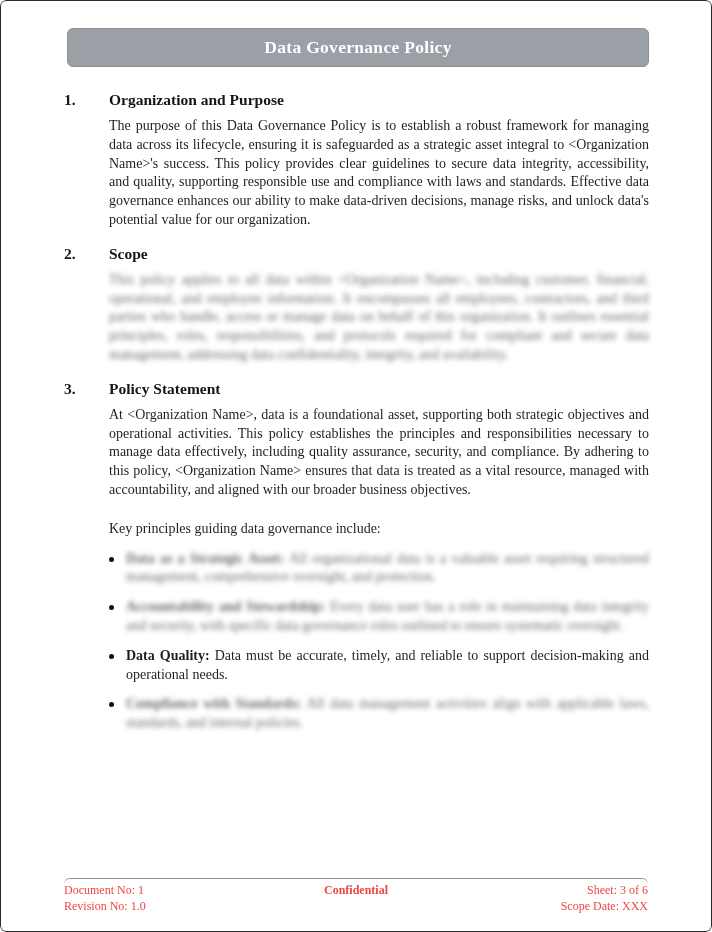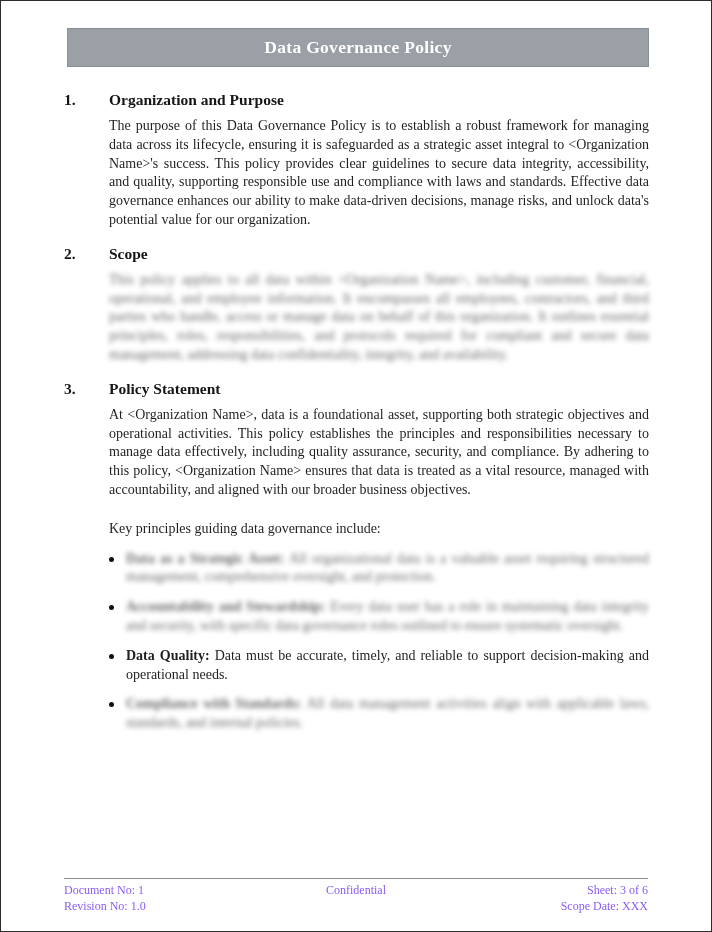--- a/index.html
+++ b/index.html
@@ -1,15 +1,15 @@
 <!DOCTYPE html>
 <html><head>
 <meta charset="utf-8">
 <style>
-  * { margin: 0; padding: 0; box-sizing: border-box; }
+  * { margin: 0; padding: 0; box-sizing: border-box; border-radius: 6px; }
   html, body { background: #ffffff; }
   body {
     width: 712px; height: 932px;
     font-family: "Liberation Serif", "DejaVu Serif", serif;
     position: relative;
     overflow: hidden;
   }
   .page {
     position: absolute; inset: 0;
     width: 712px; height: 932px;
@@ -62,27 +62,27 @@
     background: #111111;
   }
   .lead { font-weight: bold; }
   .footer {
     position: absolute;
     left: 63px; right: 63px; bottom: 17px;
     border-top: 1px solid #8f8f8f;
     padding-top: 4px;
     font-size: 12px;
     line-height: 15.5px;
-    color: #8b5cf6;
+    color: #ef4444;
     display: grid;
     grid-template-columns: 1fr auto 1fr;
     align-items: start;
   }
   .footer .f-left { text-align: left; }
-  .footer .f-center { text-align: left; }
+  .footer .f-center { text-align: left; font-weight: bold; }
   .footer .f-right { text-align: right; }
 </style>
 </head>
 <body>
 
 <div class="page">
 
   <div class="banner">
     <span>Data Governance Policy</span>
   </div>

